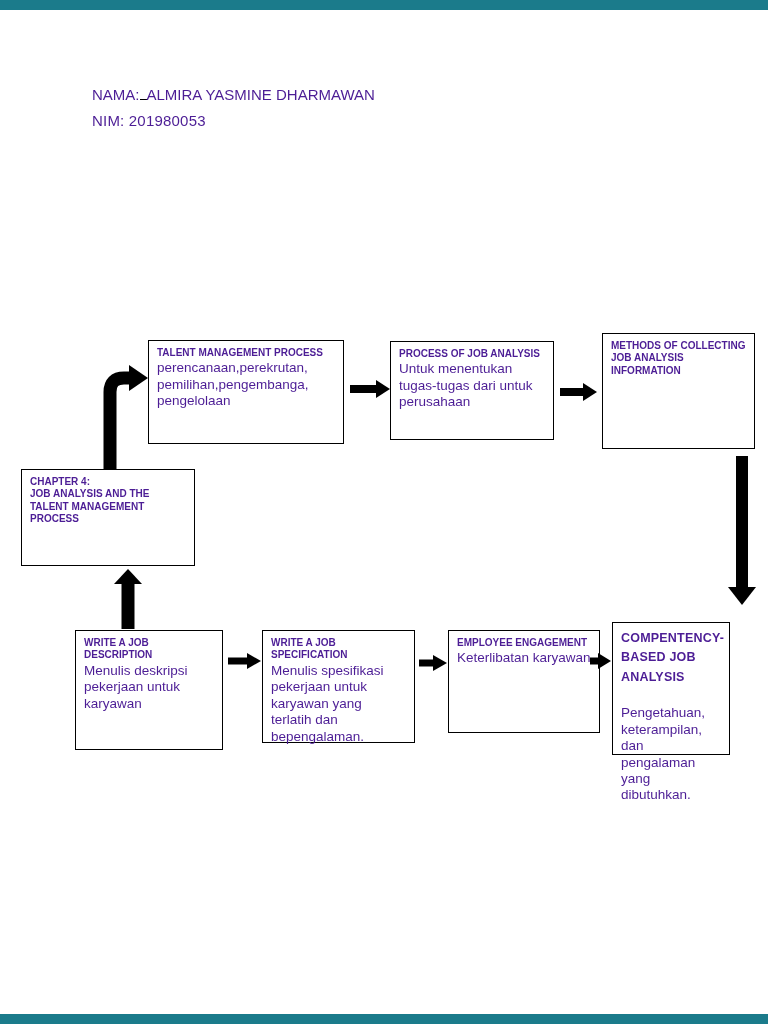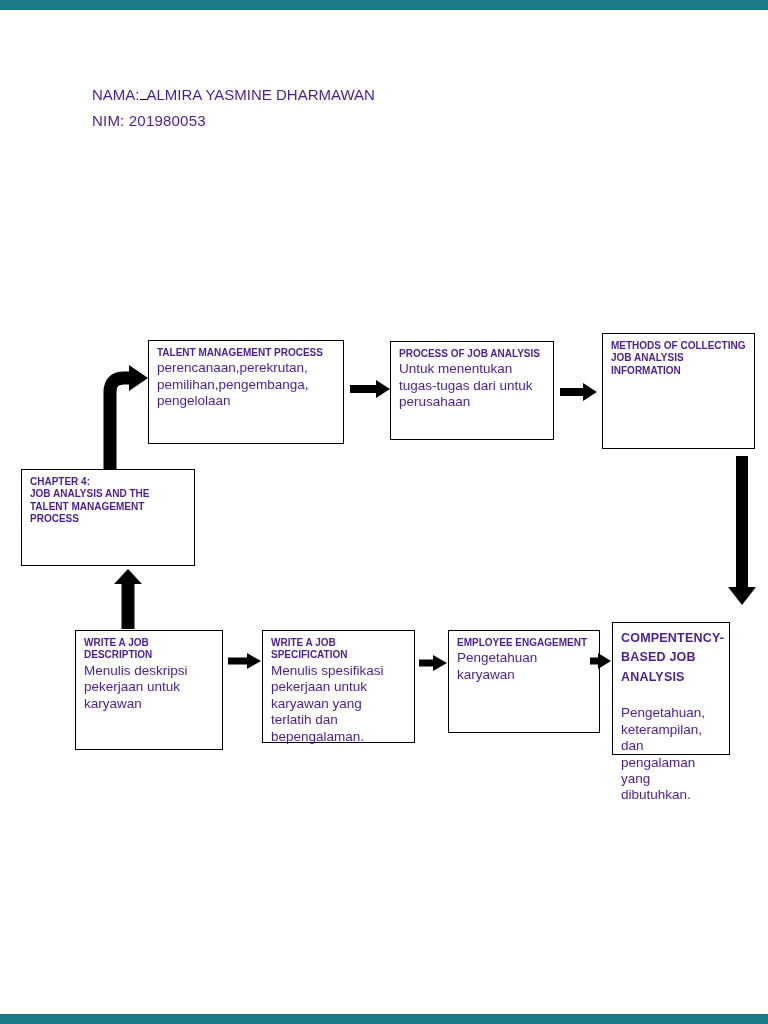--- a/index.html
+++ b/index.html
@@ -67,21 +67,21 @@
     <div class="box-body">Menulis deskripsi pekerjaan untuk karyawan</div>
   </div>
 
   <div class="box" style="left:262px;top:630px;width:153px;height:113px;">
     <div class="box-title">WRITE A JOB SPECIFICATION</div>
     <div class="box-body">Menulis spesifikasi pekerjaan untuk karyawan yang terlatih dan bepengalaman.</div>
   </div>
 
   <div class="box" style="left:448px;top:630px;width:152px;height:103px;">
     <div class="box-title">EMPLOYEE ENGAGEMENT</div>
-    <div class="box-body">Pengetahuan karyawan</div>
+    <div class="box-body">Keterlibatan karyawan</div>
   </div>
 
   <div class="box competency" style="left:612px;top:622px;width:118px;height:133px;">
     <div class="box-title">COMPENTENCY-BASED JOB ANALYSIS</div>
     <div class="box-body">Pengetahuan, keterampilan, dan pengalaman yang dibutuhkan.</div>
   </div>
 
   <svg class="arrow-layer" width="768" height="1024" viewBox="0 0 768 1024">
 
     <g>

